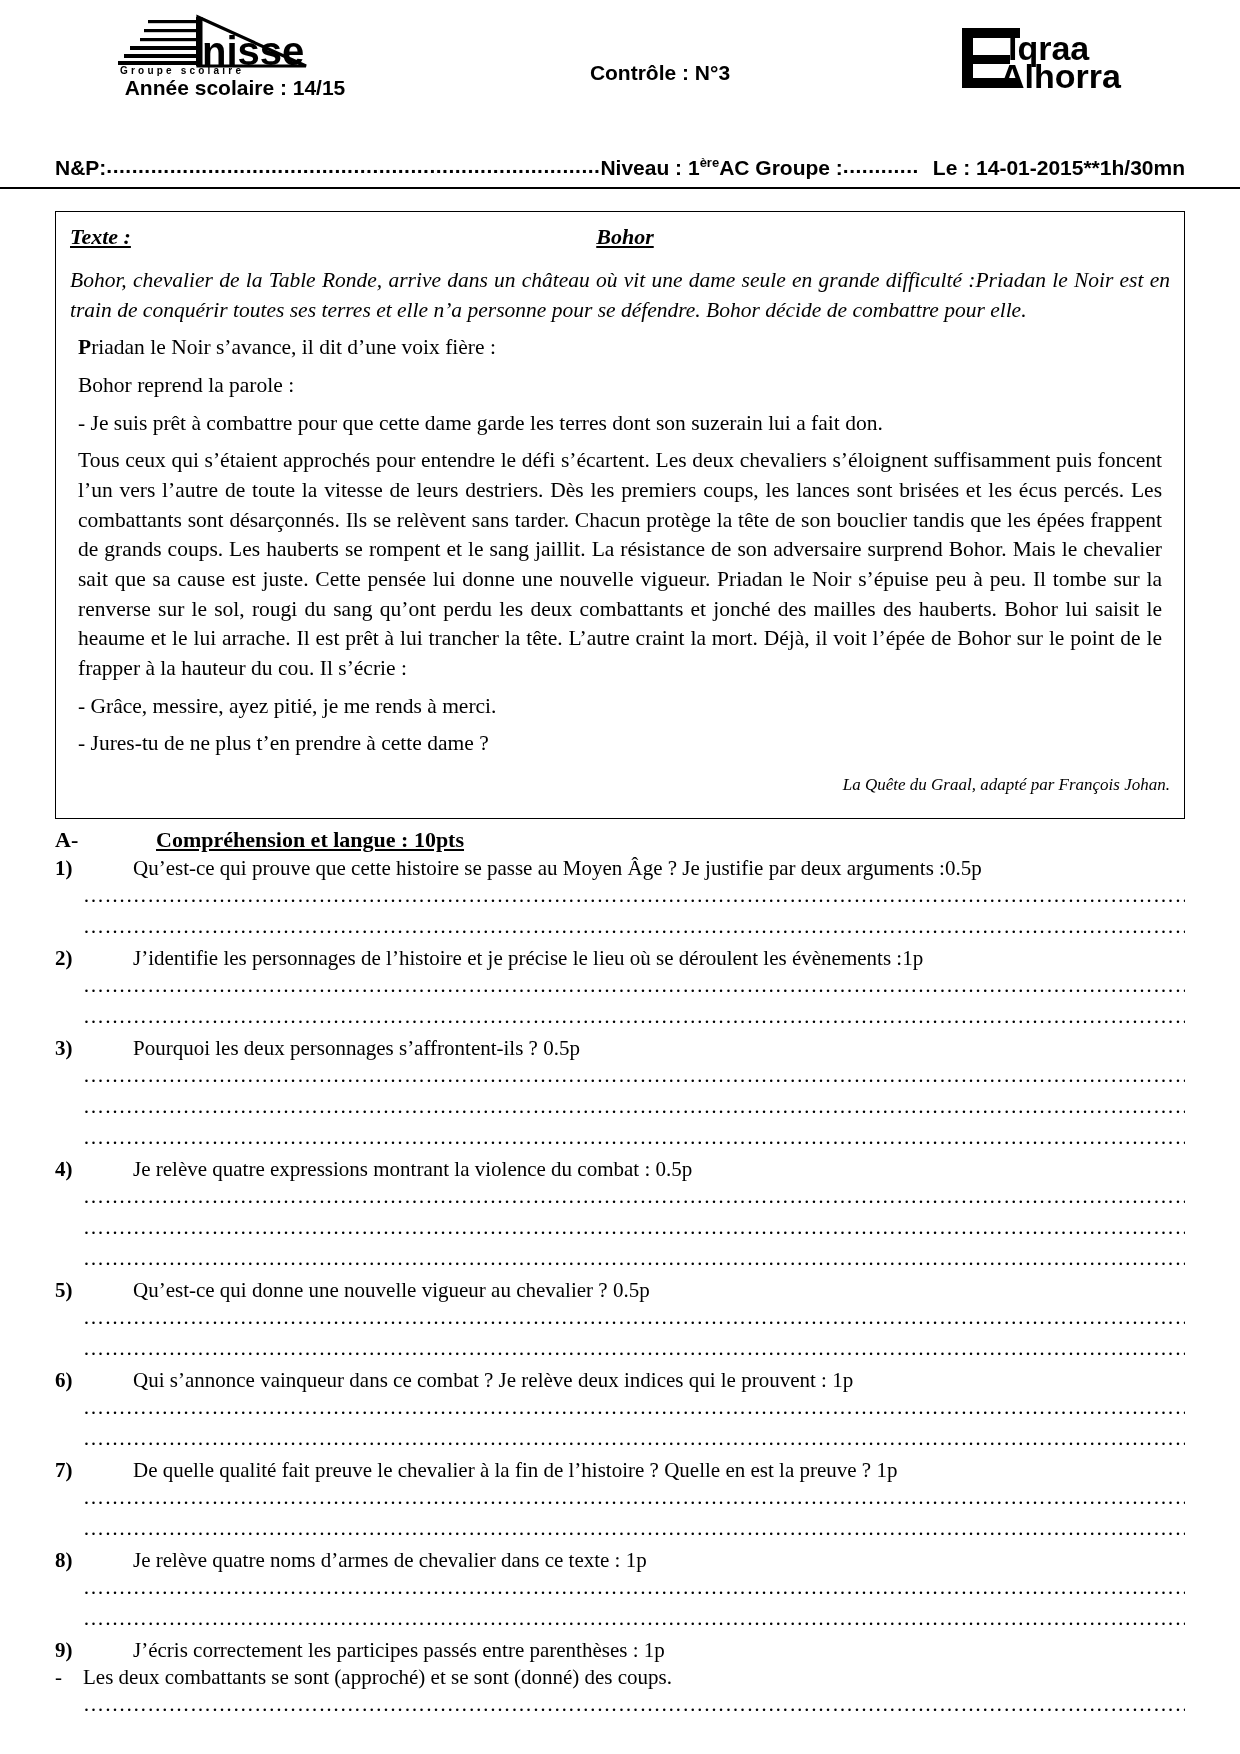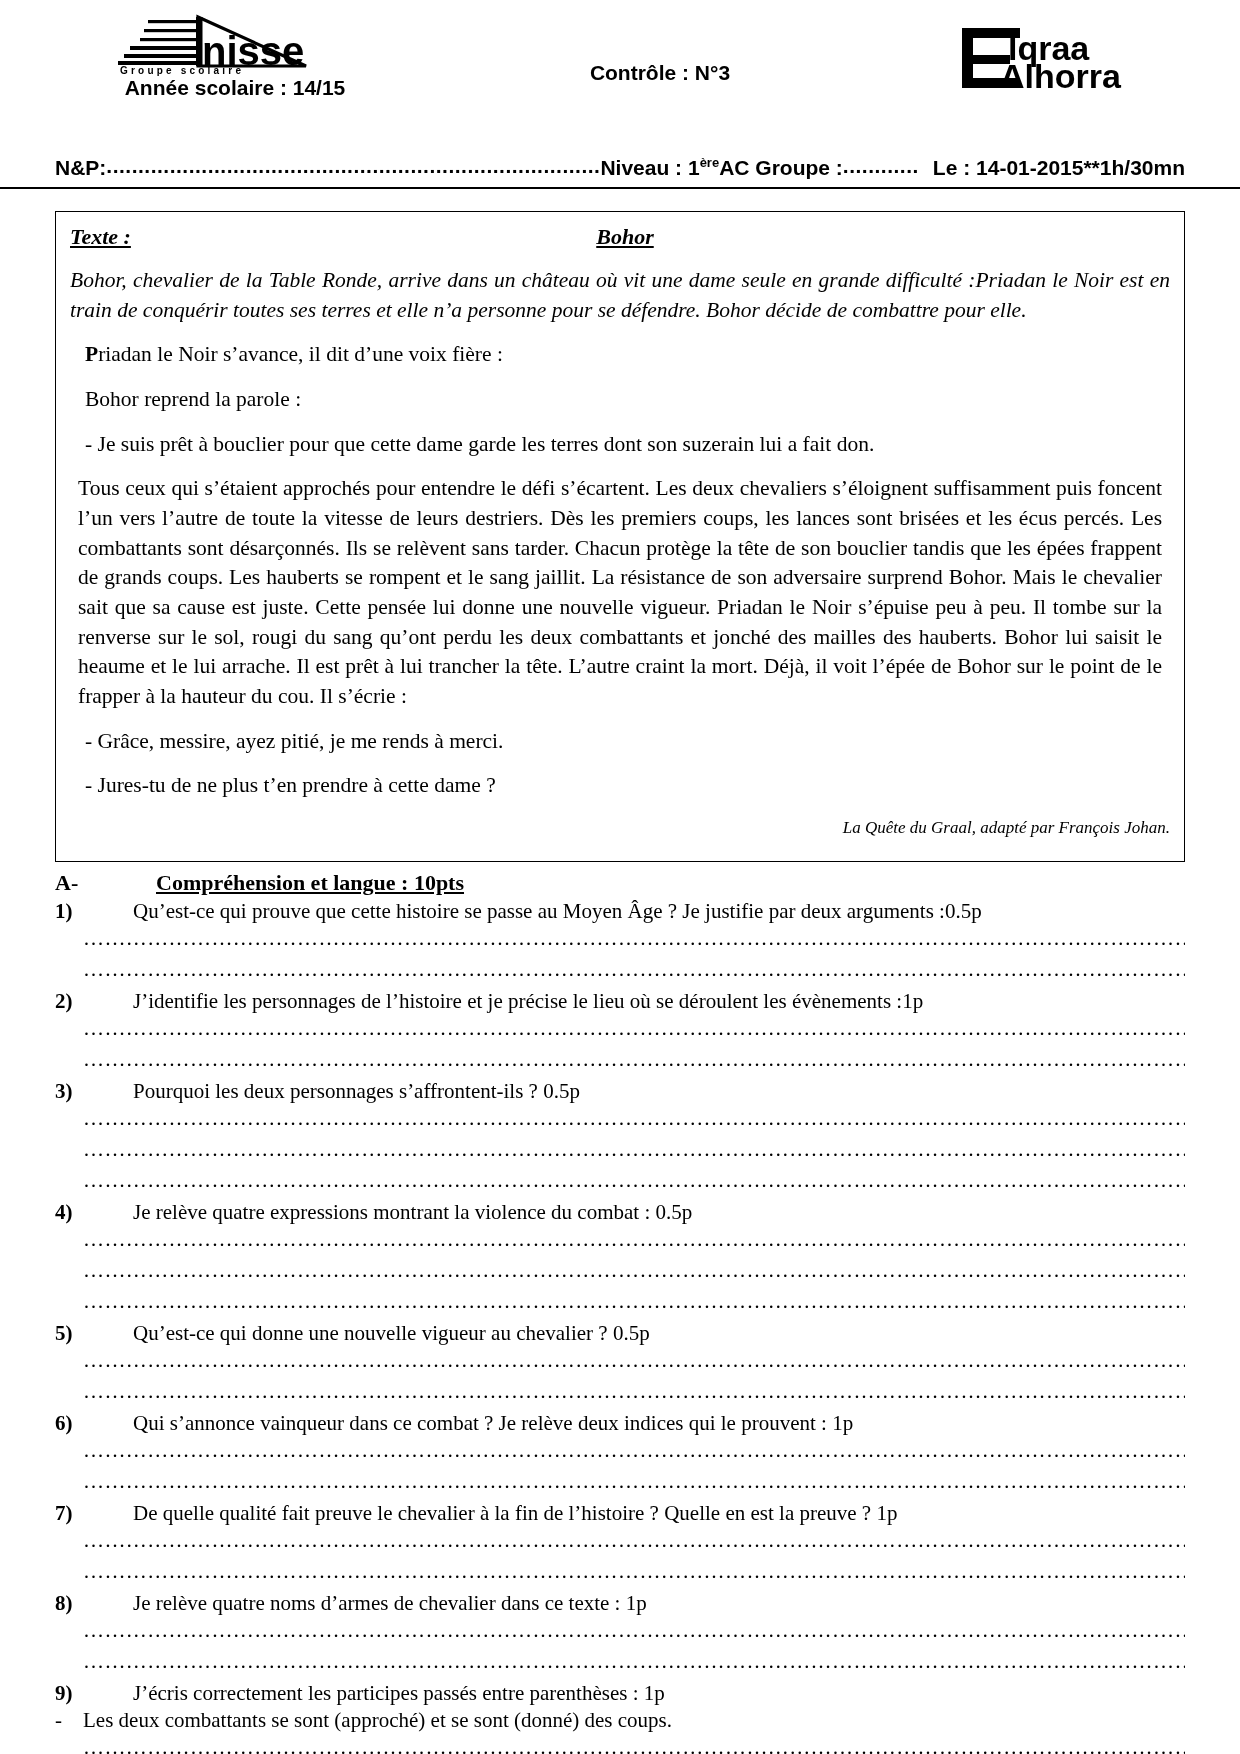--- a/index.html
+++ b/index.html
@@ -111,21 +111,21 @@
     font-weight: bold; font-style: italic;
     text-decoration: underline;
     font-size: 22px;
     flex: 1 1 auto;
     text-align: center;
     padding-right: 200px;
   }
 
   .tb-body { font-size: 21.5px; line-height: 1.38; }
   .tb-intro { font-style: italic; text-align: justify; margin: 0 0 0 0; }
-  .tb-line { text-align: justify; margin: 15px; }
+  .tb-line { text-align: justify; margin: 8px; }
   .tb-para { text-align: justify; margin: 8px; text-justify: inter-word; }
   .dropcap { font-weight: bold; }
   .tb-src {
     font-style: italic;
     font-size: 17px;
     text-align: right;
     margin-top: 14px;
     margin-bottom: 16px;
   }
 
@@ -238,21 +238,21 @@
   <div class="textbox">
     <div class="tb-head">
       <span class="tb-texte">Texte :</span>
       <span class="tb-title">Bohor</span>
     </div>
 
     <div class="tb-body">
       <p class="tb-intro">Bohor, chevalier de la Table Ronde, arrive dans un château où vit une dame seule en grande difficulté :Priadan le Noir est en train de conquérir toutes ses terres et elle n’a personne pour se défendre. Bohor décide de combattre pour elle.</p>
       <p class="tb-line"><span class="dropcap">P</span><span>riadan le Noir s’avance, il dit d’une voix fière :</span></p>
       <p class="tb-line">Bohor reprend la parole :</p>
-      <p class="tb-line">-  Je suis prêt à bouclier pour que cette dame garde les terres dont son suzerain lui a fait don.</p>
+      <p class="tb-line">-  Je suis prêt à combattre pour que cette dame garde les terres dont son suzerain lui a fait don.</p>
       <p class="tb-para">Tous ceux qui s’étaient approchés pour entendre le défi s’écartent. Les deux chevaliers s’éloignent suffisamment puis foncent l’un vers l’autre de toute la vitesse de leurs destriers. Dès les premiers coups, les lances sont brisées et les écus percés. Les combattants sont désarçonnés. Ils se relèvent sans tarder. Chacun protège la tête de son bouclier tandis que les épées frappent de grands coups. Les hauberts se rompent et le sang jaillit. La résistance de son adversaire surprend Bohor. Mais le chevalier sait que sa cause est juste. Cette pensée lui donne une nouvelle vigueur. Priadan le Noir s’épuise peu à peu. Il tombe sur la renverse sur le sol, rougi du sang qu’ont perdu les deux combattants et jonché des mailles des hauberts. Bohor lui saisit le heaume et le lui arrache. Il est prêt à lui trancher la tête. L’autre craint la mort. Déjà, il voit l’épée de Bohor sur le point de le frapper à la hauteur du cou. Il s’écrie :</p>
       <p class="tb-line">- Grâce, messire, ayez pitié, je me rends à merci.</p>
       <p class="tb-line">- Jures-tu de ne plus t’en prendre à cette dame ?</p>
       <p class="tb-src">La Quête du Graal, adapté par François Johan.</p>
     </div>
   </div>
 
   <div class="qsection">
     <div class="sec-head">
       <span class="sec-letter">A-</span>

